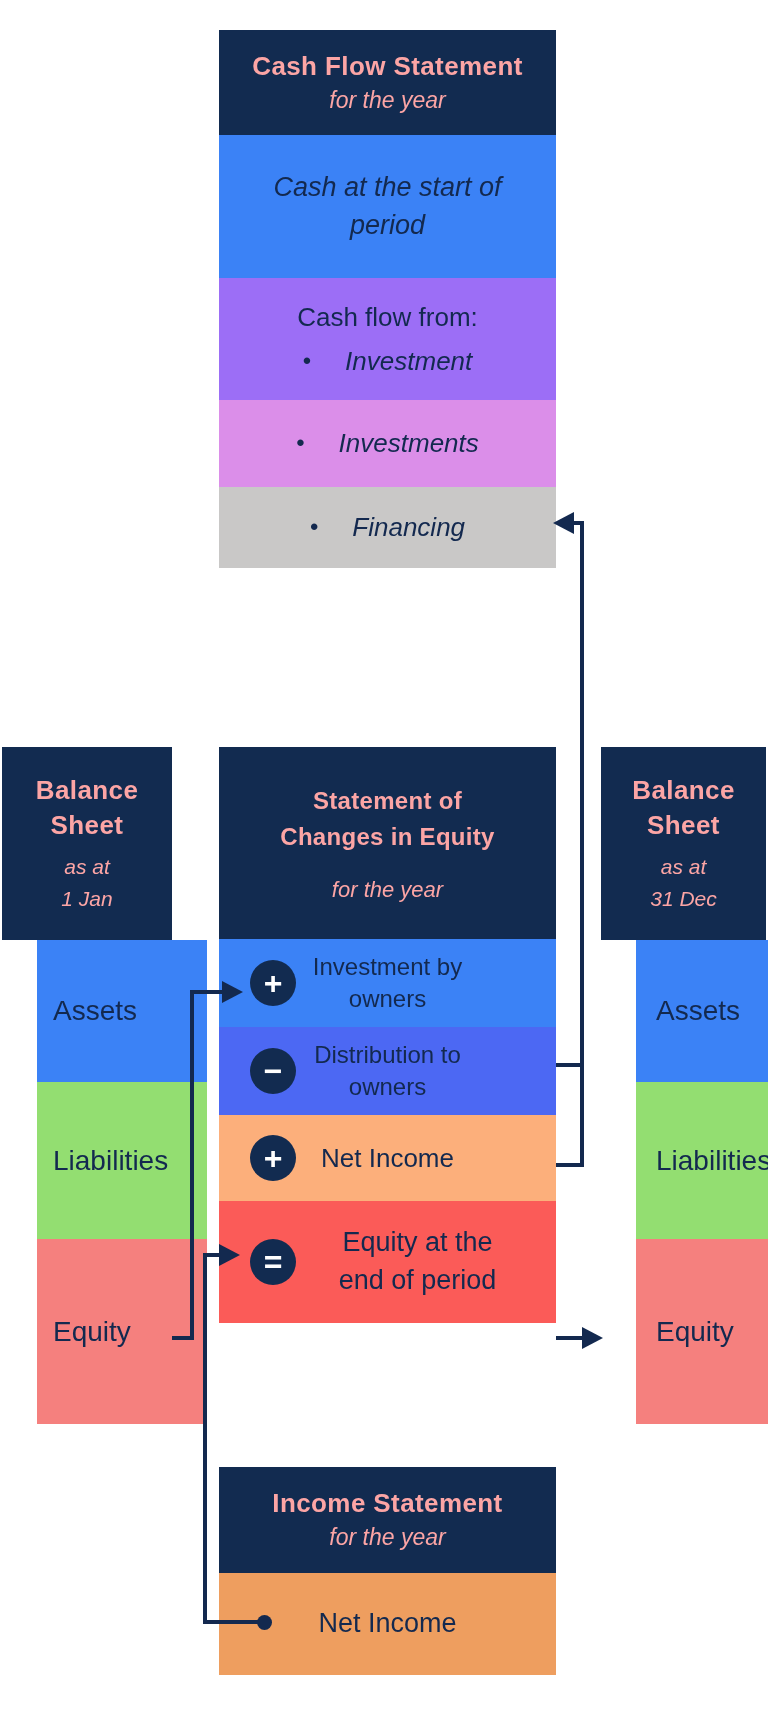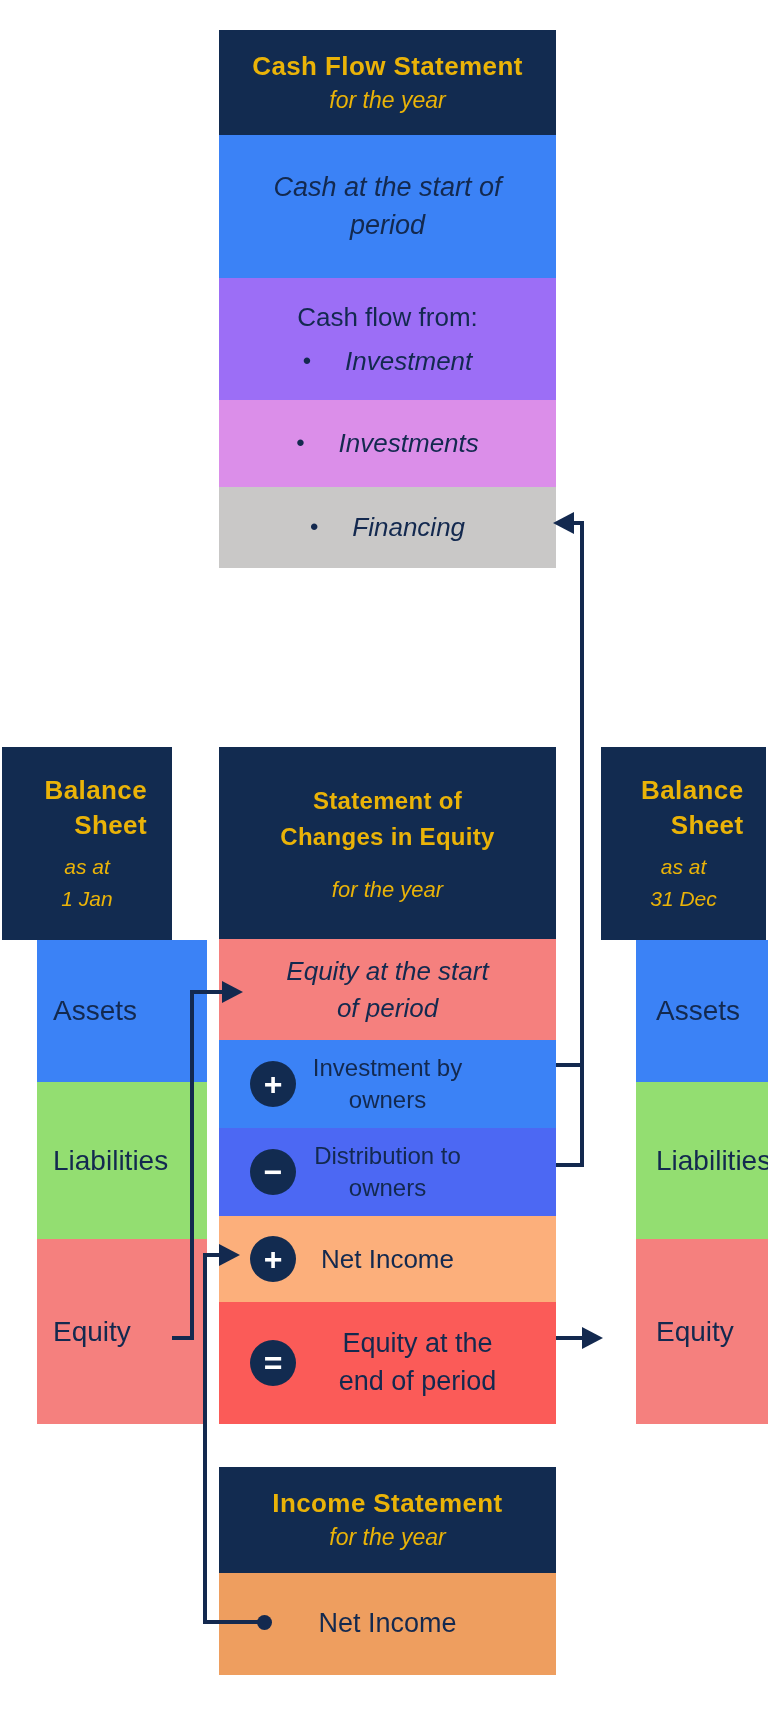--- a/index.html
+++ b/index.html
@@ -7,21 +7,21 @@
     position:relative;width:768px;height:1728px;background:#ffffff;overflow:hidden;
     font-family:"Liberation Sans", sans-serif;color:#13294F;
   }
   .col{position:absolute;}
   .sec{
     position:relative;width:100%;box-sizing:border-box;
     display:flex;flex-direction:column;align-items:center;justify-content:center;
     text-align:center;
   }
   
-  .bg-navy{background:#122B50;color:#eab308;text-align:right;}
+  .bg-navy{background:#122B50;color:#fca5a5;}
   .bg-sky{background:#3b82f6;}
   .bg-purple{background:#9C6EF6;}
   .bg-orchid{background:#DB8EE9;}
   .bg-gray{background:#C9C8C7;}
   .bg-salmon{background:#F5807E;}
   .bg-red{background:#FB5B58;}
   .bg-royal{background:#4C68F3;}
   .bg-peach{background:#FCAF7B;}
   .bg-orange{background:#EE9E5F;}
   .bg-green{background:#93DE71;}
@@ -102,23 +102,20 @@
     <div class="sec bg-salmon bs-label t-section" style="height:185px;">Equity</div>
   </div>
 
   <div class="col" style="left:219px;top:747px;width:337px;">
     <div class="sec bg-navy" style="height:192px;">
       <div class="t-hdr-sm">Statement of</div>
       <div class="t-hdr-sm">Changes in Equity</div>
       <div class="gap22"></div>
       <div class="t-sub-sm">for the year</div>
     </div>
-    <div class="sec bg-salmon" style="height:101px;">
-      <div class="t-body-it" style="max-width:218px;">Equity at the start of period</div>
-    </div>
     <div class="sec bg-sky" style="height:88px;">
       <span class="op-icon">+</span>
       <div class="row-label">
           <span class="t-row" style="max-width:152px;">Investment by owners</span>
         </div>
     </div>
     <div class="sec bg-royal" style="height:88px;">
       <span class="op-icon">−</span>
       <div class="row-label">
           <span class="t-row" style="max-width:162px;">Distribution to owners</span>

